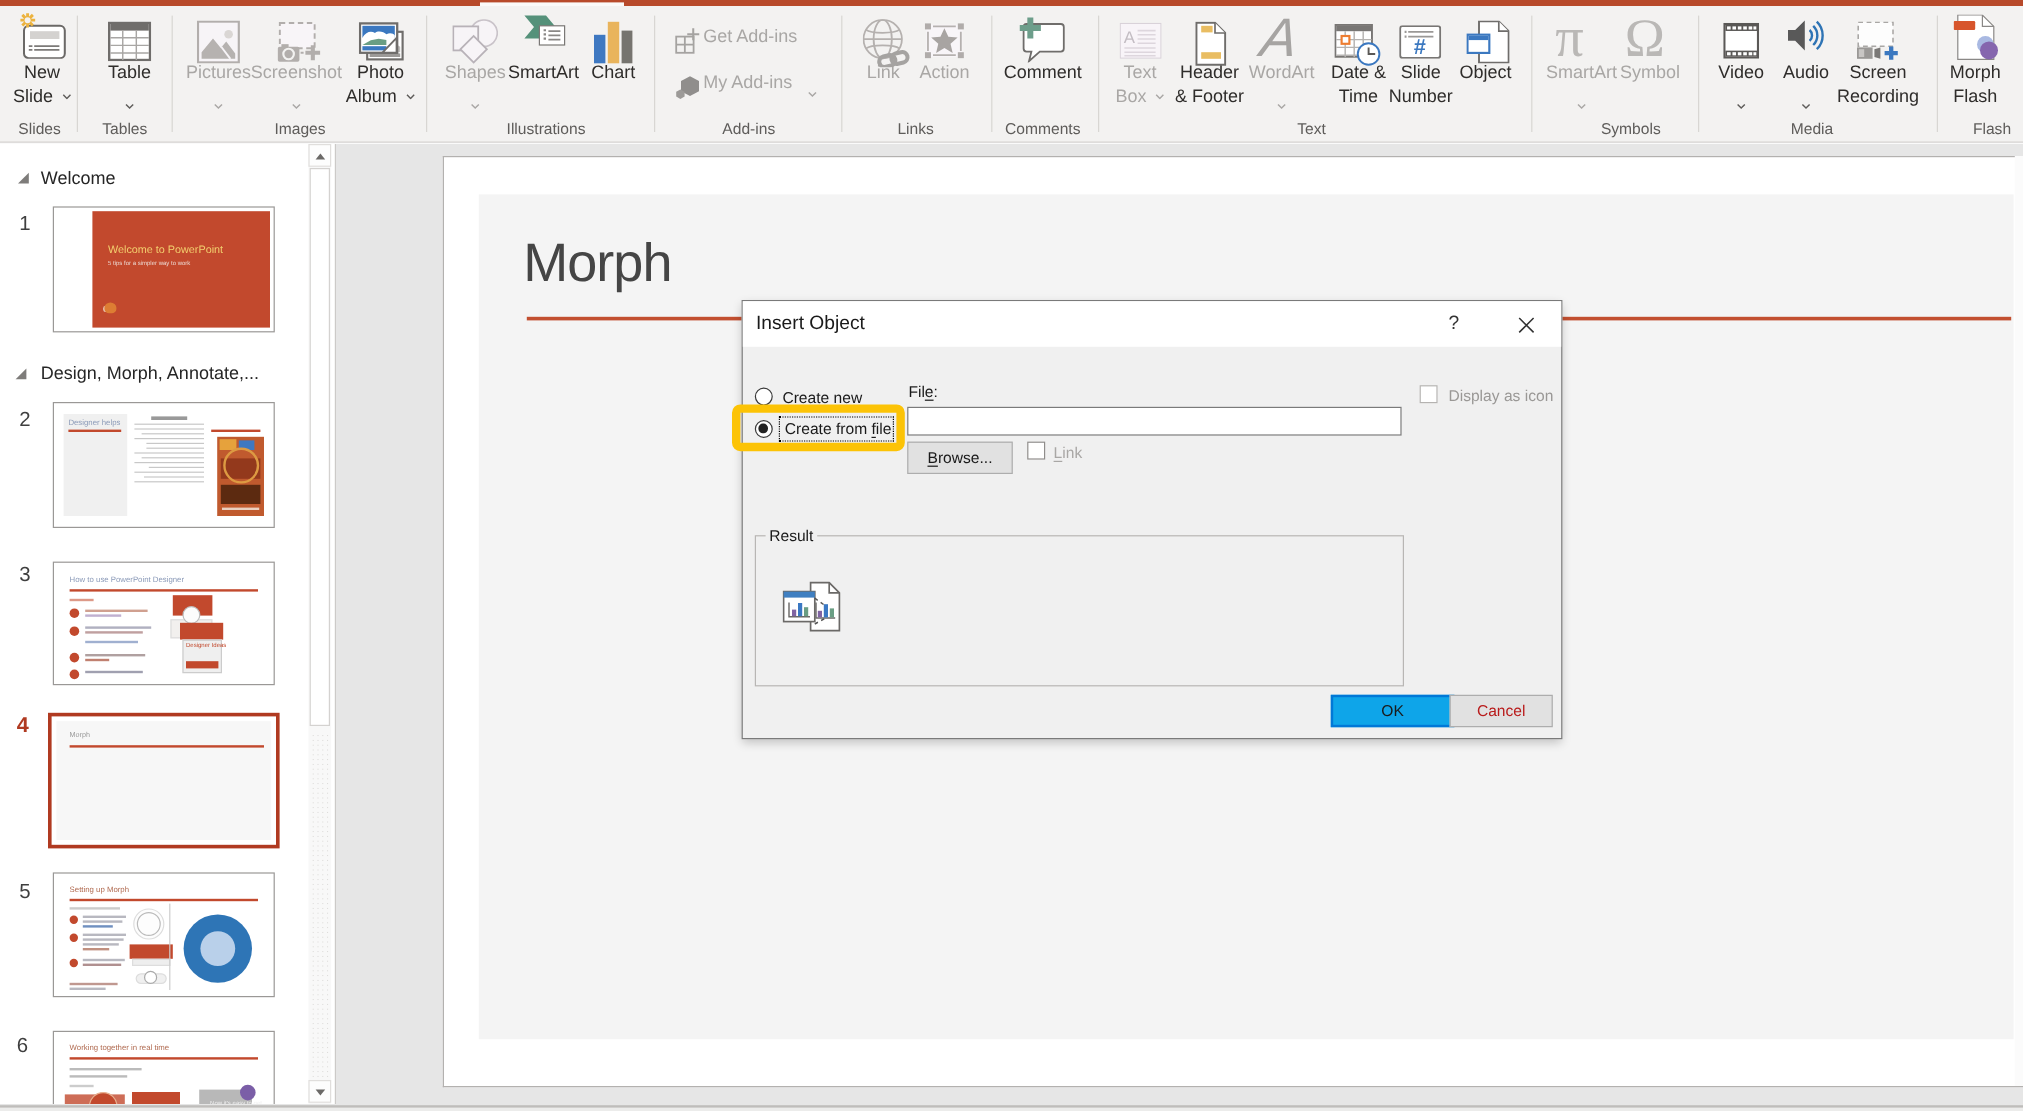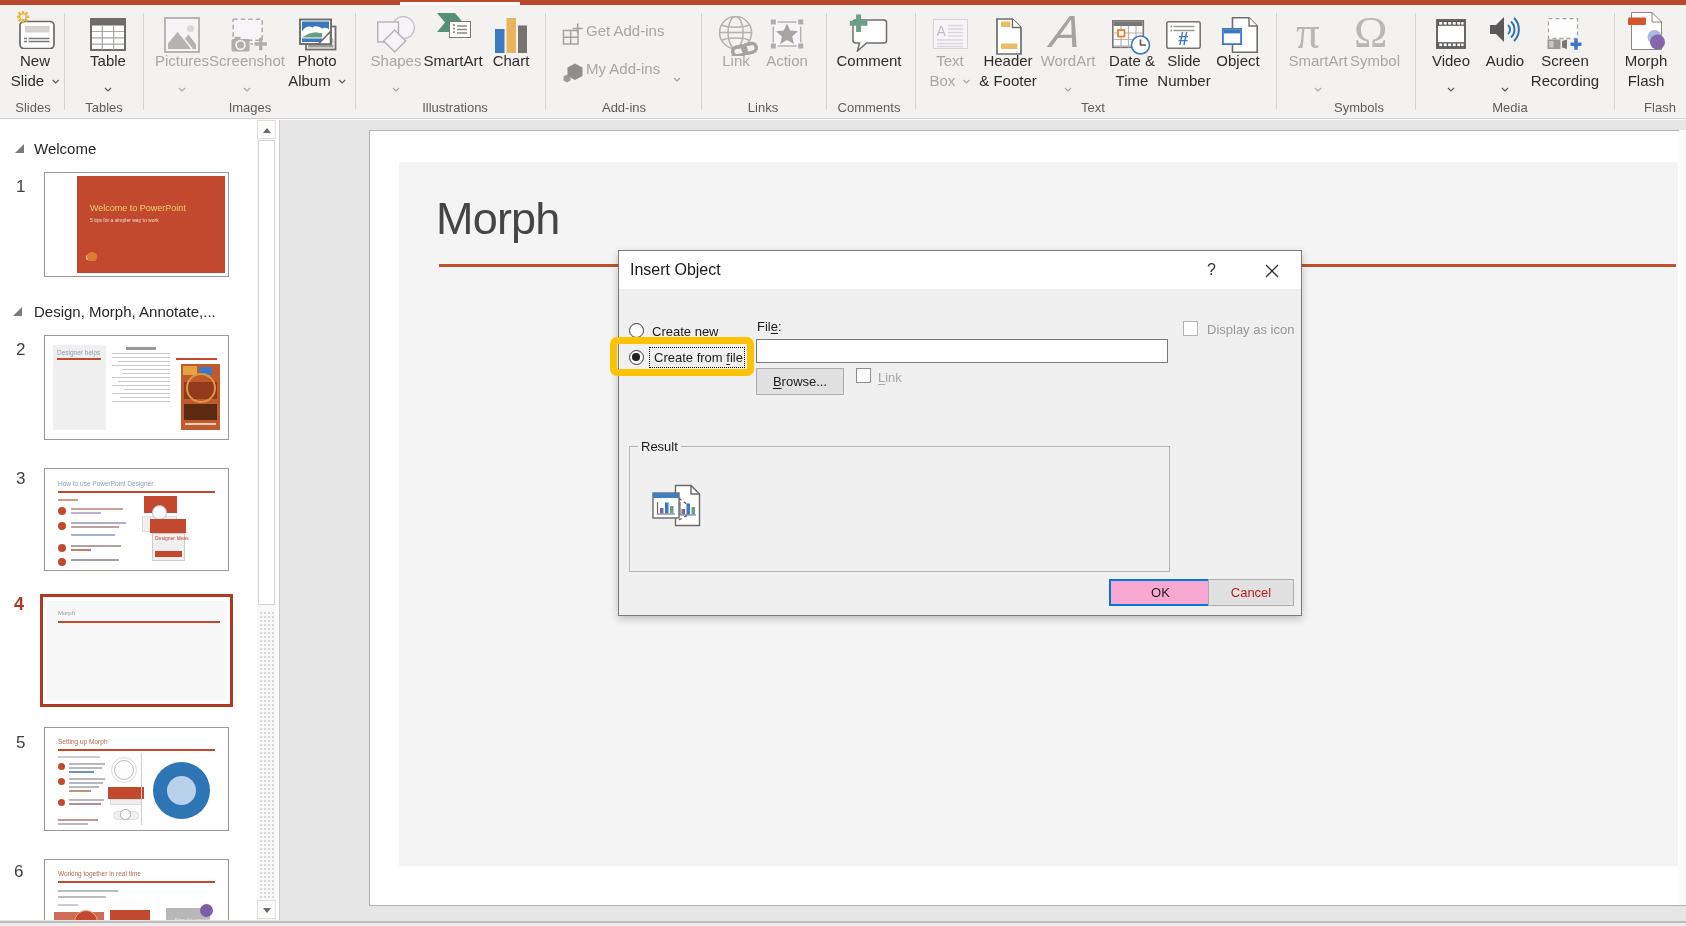--- a/index.html
+++ b/index.html
@@ -40,21 +40,21 @@
   #redline { position:absolute; left:159px; top:144px; width:1237px; height:3px; background:#c24f30; }
   
   #statbar { position:absolute; left:0; top:921px; width:1686px; height:5px; background:#ececeb; border-top:2px solid #bfbdbb; }
   
   #dialog { position:absolute; left:618px; top:250px; width:684px; height:366px; background:#f0f0f0; border:1px solid #7a7a7a; box-shadow:0 3px 8px rgba(0,0,0,.22); }
   #dlgtitle { position:absolute; left:0; top:0; width:100%; height:38px; background:#fff; }
   #dlgtitle .t { position:absolute; left:11px; top:10px; font-size:16px; color:#1a1a1a; }
   .dtext { font-size:13px; color:#1a1a1a; position:absolute; white-space:nowrap; line-height:16px; }
   .radio { position:absolute; width:15px; height:15px; border:1.8px solid #3a3a3a; border-radius:50%; background:#fff; }
   .u { text-decoration:underline; text-underline-offset:2px; }
-  #okbtn { position:absolute; left:490px; top:328px; width:103px; height:27px; background:#f9a8d4; border:2px solid #0078d7; font-size:13px; color:#1a1a1a; text-align:center; line-height:23px; }
+  #okbtn { position:absolute; left:490px; top:328px; width:103px; height:27px; background:#0ea5e9; border:2px solid #0078d7; font-size:13px; color:#1a1a1a; text-align:center; line-height:23px; }
   #cancelbtn { position:absolute; left:589px; top:328px; width:86px; height:27px; background:#e1e1e1; border:1px solid #adadad; font-size:13px; color:#b91c1c; text-align:center; line-height:25px; }
   
   #hilite { position:absolute; left:610px; top:337px; width:144px; height:39px; border:7px solid #fcc306; border-radius:7px; z-index:50; }
 </style>
 </head>
 <body>
 <div id="redtop"></div>
 <div id="tabgap"></div>
 <div id="ribbon">
 

